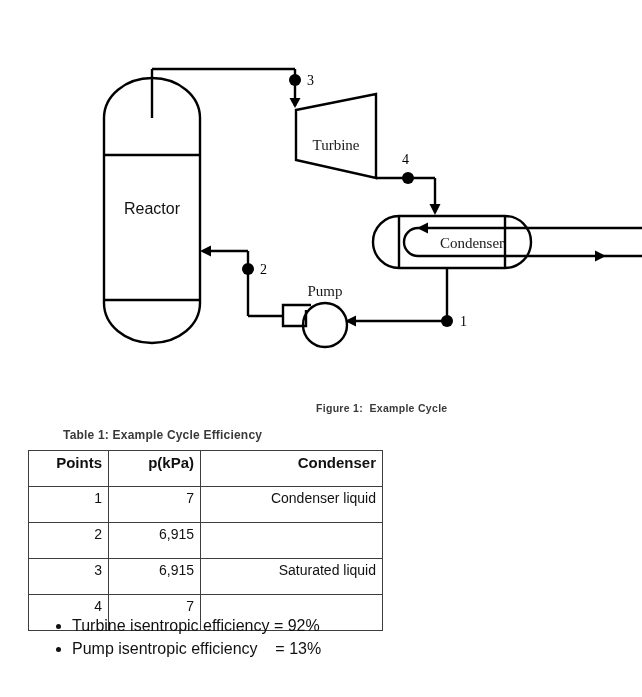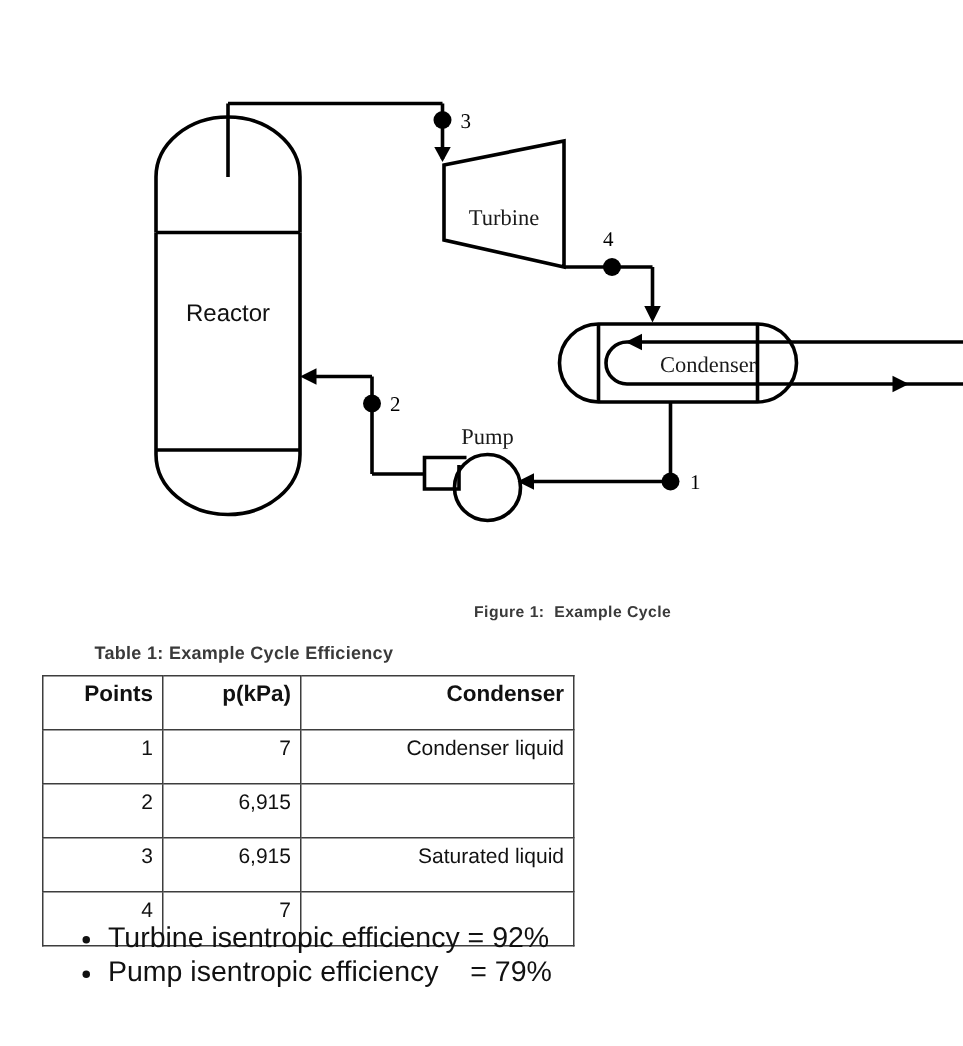--- a/index.html
+++ b/index.html
@@ -87,21 +87,21 @@
   ul.notes {
     position: absolute;
     left: 46px;
     top: 614px;
     margin: 0;
     padding: 0 0 0 26px;
     list-style: disc;
   }
   ul.notes li {
     font-family: "Liberation Sans", sans-serif;
-    font-size: 19px;
+    font-size: 16px;
     color: #111111;
     line-height: 23px;
     white-space: pre;
   }
 </style>
 </head>
 <body>
 
 <svg id="diagram" viewBox="0 0 642 395">
   <g stroke="#000000" stroke-width="2.4" fill="none" stroke-linecap="butt">
@@ -199,14 +199,14 @@
     <tr>
       <td>4</td>
       <td>7</td>
       <td></td>
     </tr>
   </tbody>
 </table>
 
 <ul class="notes">
   <li>Turbine isentropic efficiency = 92%</li>
-  <li>Pump isentropic efficiency    = 79%</li>
+  <li>Pump isentropic efficiency    = 13%</li>
 </ul>
 
 </body></html>

